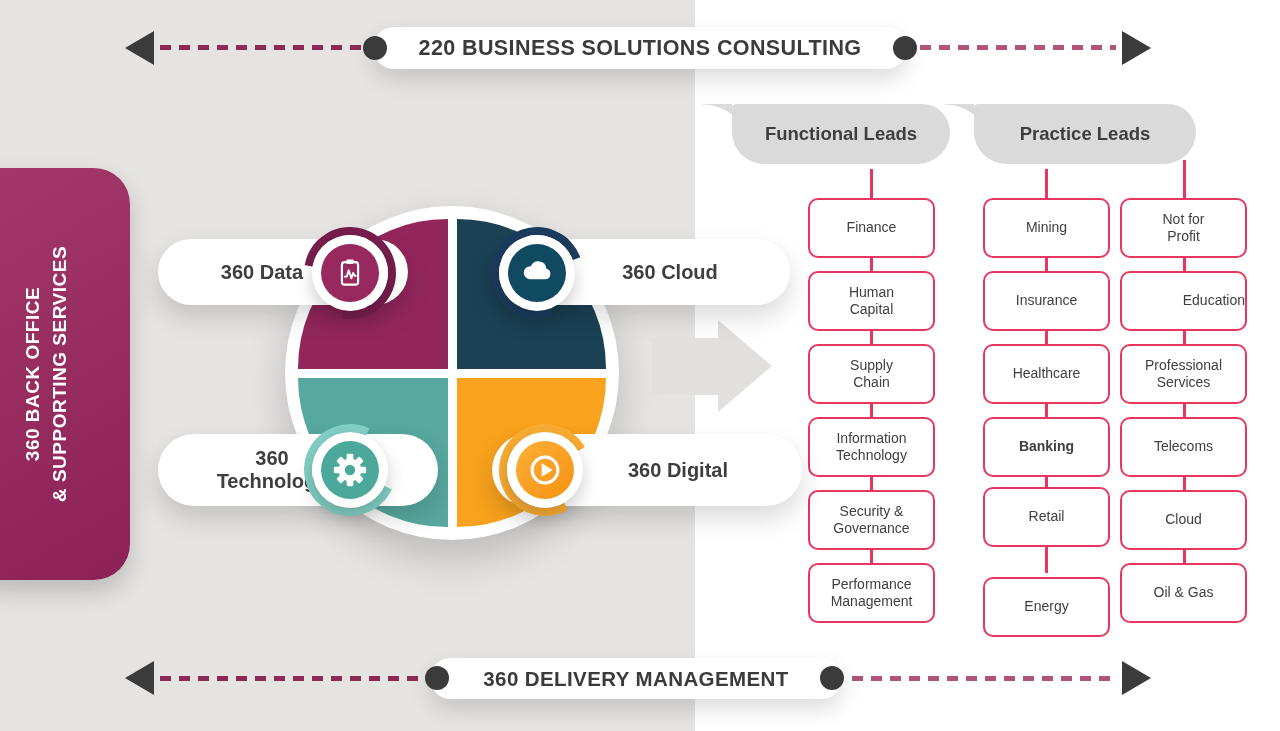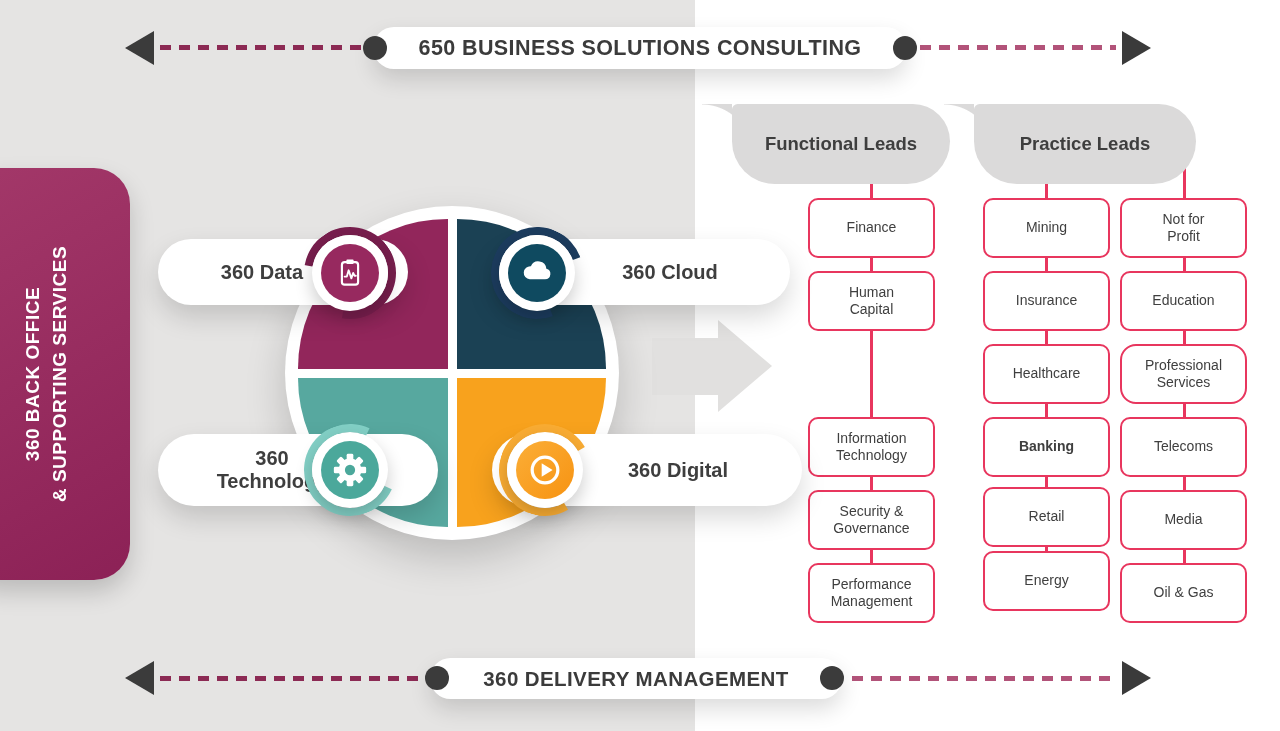--- a/index.html
+++ b/index.html
@@ -54,40 +54,40 @@
   .badge.b-tech .core{background:#4ba89b;}
   .badge.b-digital .arc{border-color:#f9ac33;border-right-color:transparent;transform:rotate(15deg);}
   .badge.b-digital .core{background:linear-gradient(135deg,#fbae37,#f79312);}
 
   
   .flow-shaft{position:absolute;left:652px;top:338px;width:66px;height:57px;background:#e1e0df;z-index:1;}
   .flow-head{position:absolute;left:718px;top:320px;width:0;height:0;border-top:46px solid transparent;
              border-bottom:46px solid transparent;border-left:54px solid #e1e0df;z-index:1;}
 
   
-  .leads-header{position:absolute;height:80px;background:#dbdada;border-radius:6px 40px 46px 46px;
+  .leads-header{position:absolute;height:60px;background:#dbdada;border-radius:6px 40px 46px 46px;
                 display:flex;align-items:center;justify-content:center;font-weight:800;font-size:18.5px;color:#3e3e3e;z-index:2;}
   .leads-header .tail{position:absolute;left:-30px;top:0;width:30px;height:50px;
                 background:radial-gradient(circle 50px at 0% 100%,transparent 49px,#dbdada 50px);}
   .vline{position:absolute;width:2.5px;background:#e8365e;z-index:1;}
   .lead-box{position:absolute;width:127px;height:60px;background:#fff;border:2px solid #e8365e;border-radius:10px;
             display:flex;align-items:center;justify-content:center;text-align:center;font-size:14px;color:#3f3f3f;
             line-height:1.25;white-space:pre-line;z-index:2;box-sizing:border-box;}
 </style>
 </head>
 <body>
 
 <div id="canvas">
 
   <div class="bg-left"></div>
 
   <div class="tri left" style="left:125px;top:31px;"></div>
   <div class="dash dark" style="left:160px;top:45px;width:202px;"></div>
   <div class="banner" style="left:373px;top:27px;width:534px;height:42px;font-size:21.5px;">
-    <span>650 BUSINESS SOLUTIONS CONSULTING</span>
+    <span>220 BUSINESS SOLUTIONS CONSULTING</span>
   </div>
   <div class="dot" style="left:363px;top:36px;"></div>
   <div class="dot" style="left:893px;top:36px;"></div>
   <div class="dash fade" style="left:920px;top:45px;width:196px;"></div>
   <div class="tri right" style="left:1122px;top:31px;"></div>
 
   <div class="side-panel">
     <div class="vtext">
       <span>360 BACK OFFICE</span>
       <span>&amp; SUPPORTING SERVICES</span>
@@ -174,47 +174,49 @@
   </div>
 
   <div class="vline" style="left:870px;top:169px;height:404px;"></div>
   <div class="leads-header" style="left:732px;top:104px;width:218px;">
     <div class="tail"></div>
     <span>Functional Leads</span>
   </div>
   <div class="lead-box" style="left:808px;top:198px;"><span>Finance</span></div>
   <div class="lead-box" style="left:808px;top:271px;"><span>Human
 Capital</span></div>
+  <div class="lead-box" style="left:808px;top:344px;"><span>Supply
+Chain</span></div>
   <div class="lead-box" style="left:808px;top:417px;"><span>Information
 Technology</span></div>
   <div class="lead-box" style="left:808px;top:490px;"><span>Security &amp;
 Governance</span></div>
   <div class="lead-box" style="left:808px;top:563px;"><span>Performance
 Management</span></div>
 
   <div class="vline" style="left:1045px;top:169px;height:404px;"></div>
   <div class="vline" style="left:1183px;top:160px;height:413px;"></div>
   <div class="leads-header" style="left:974px;top:104px;width:222px;">
     <div class="tail"></div>
     <span>Practice Leads</span>
   </div>
   <div class="lead-box" style="left:983px;top:271px;"><span>Insurance</span></div>
   <div class="lead-box" style="left:983px;top:198px;"><span>Mining</span></div>
   <div class="lead-box" style="left:983px;top:344px;"><span>Healthcare</span></div>
   <div class="lead-box" style="left:983px;top:417px;font-weight:bold;"><span>Banking</span></div>
   <div class="lead-box" style="left:983px;top:487px;"><span>Retail</span></div>
-  <div class="lead-box" style="left:983px;top:551px;"><span>Energy</span></div>
+  <div class="lead-box" style="left:983px;top:577px;"><span>Energy</span></div>
 
   <div class="lead-box" style="left:1120px;top:198px;"><span>Not for
 Profit</span></div>
-  <div class="lead-box" style="left:1120px;top:271px;"><span>Education</span></div>
-  <div class="lead-box" style="left:1120px;top:344px;border-radius:16px;"><span>Professional
+  <div class="lead-box" style="left:1120px;top:271px;justify-content:flex-end;"><span>Education</span></div>
+  <div class="lead-box" style="left:1120px;top:344px;"><span>Professional
 Services</span></div>
   <div class="lead-box" style="left:1120px;top:417px;"><span>Telecoms</span></div>
-  <div class="lead-box" style="left:1120px;top:490px;"><span>Media</span></div>
+  <div class="lead-box" style="left:1120px;top:490px;"><span>Cloud</span></div>
   <div class="lead-box" style="left:1120px;top:563px;"><span>Oil &amp; Gas</span></div>
 
   <div class="tri left" style="left:125px;top:661px;"></div>
   <div class="dash dark" style="left:160px;top:676px;width:262px;"></div>
   <div class="banner" style="left:430px;top:658px;width:412px;height:41px;font-size:20.5px;">
     <span>360 DELIVERY MANAGEMENT</span>
   </div>
   <div class="dot" style="left:425px;top:666px;"></div>
   <div class="dot" style="left:820px;top:666px;"></div>
   <div class="dash fade" style="left:852px;top:676px;width:262px;"></div>

